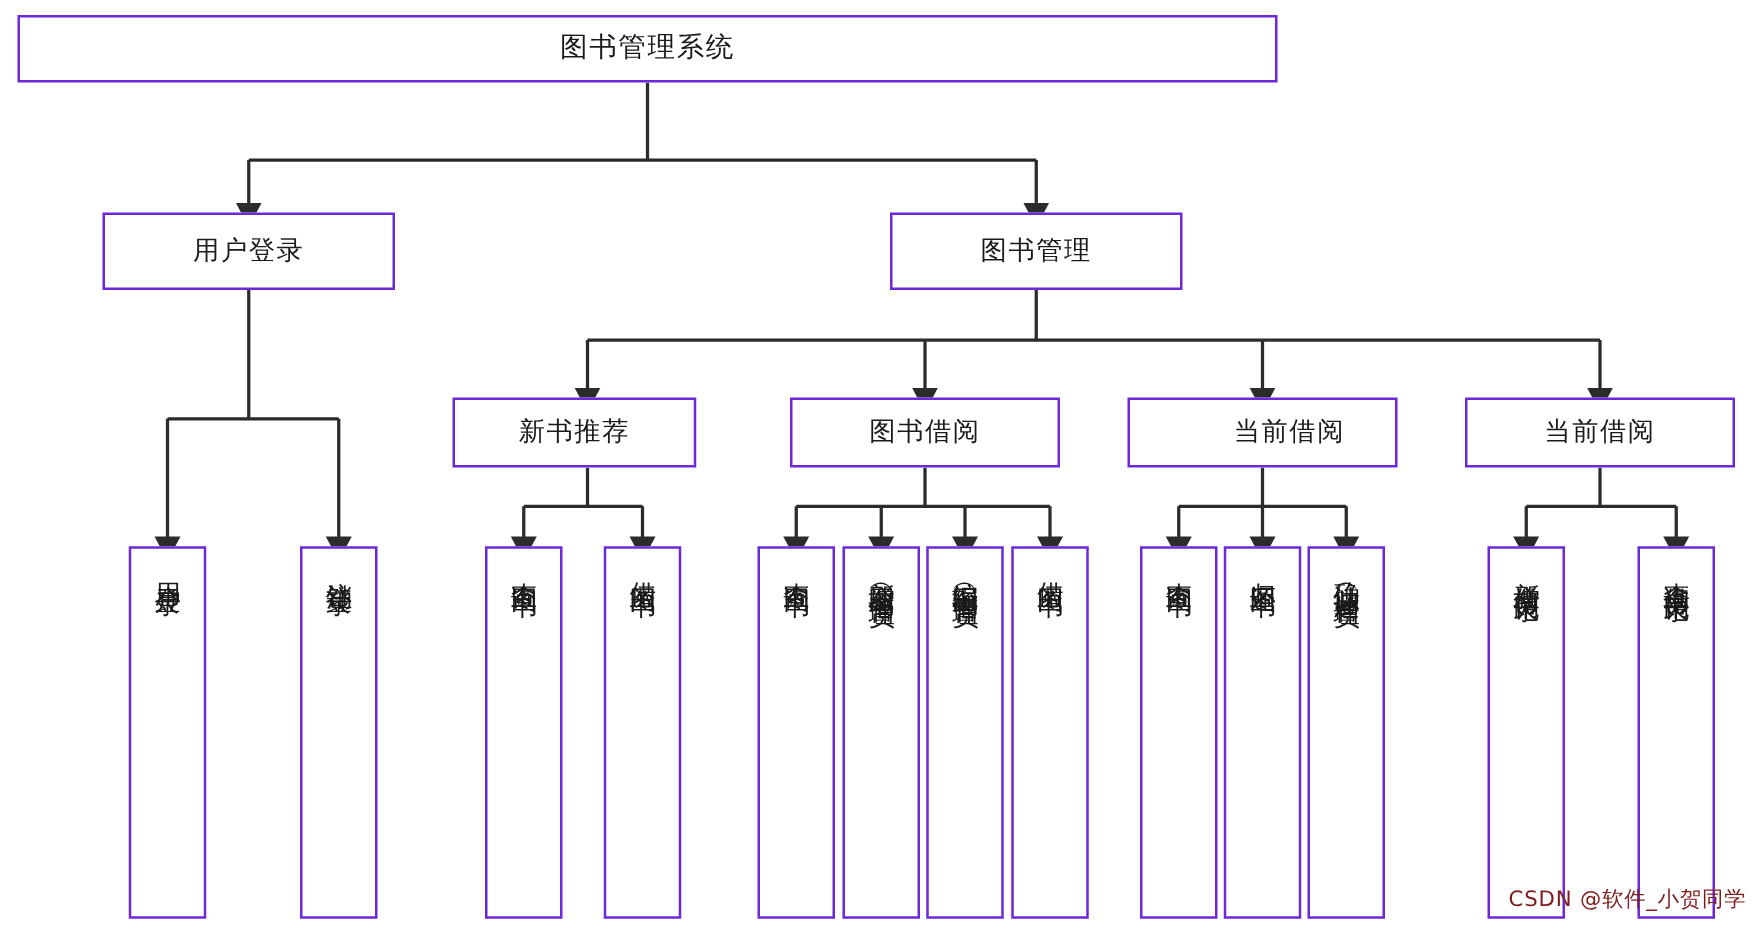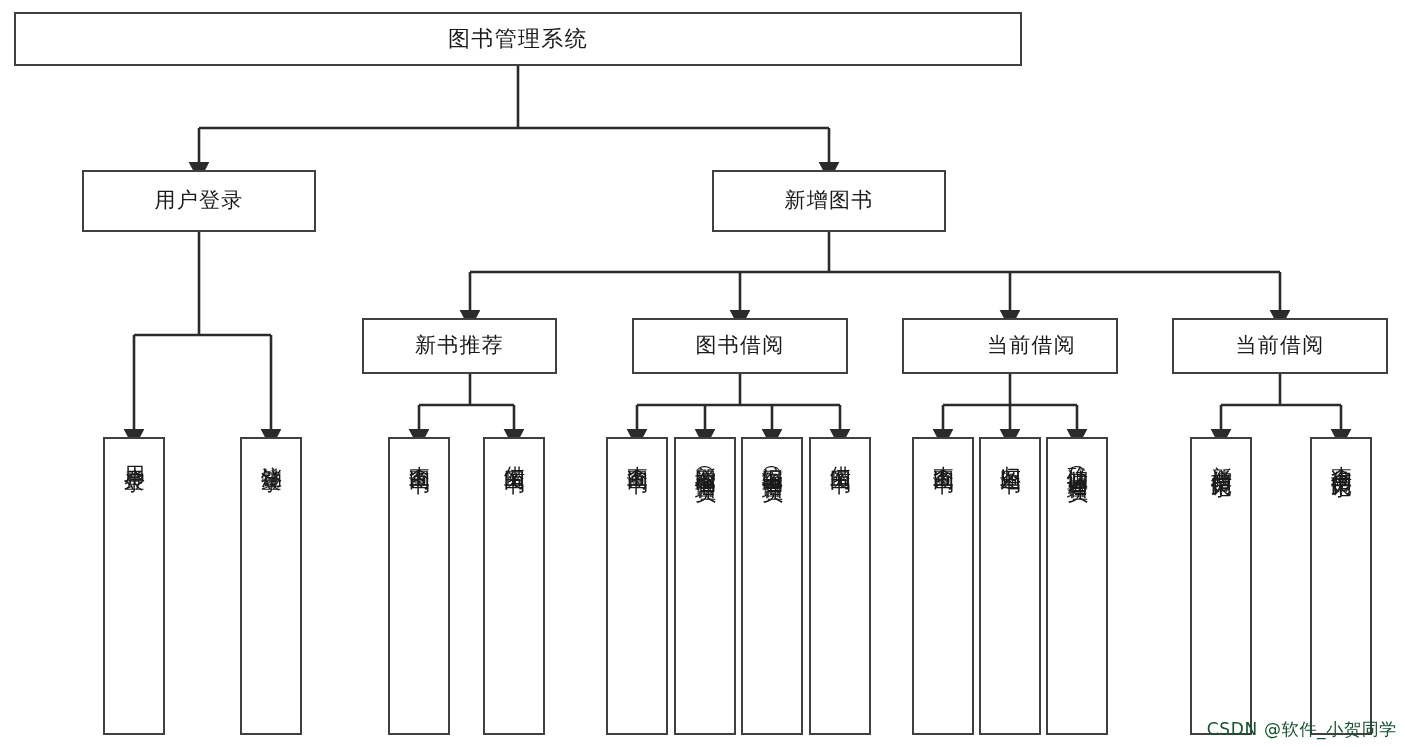--- a/index.html
+++ b/index.html
@@ -24,21 +24,21 @@
     left: 0;
     top: 0;
     width: 1405px;
     height: 747px;
     pointer-events: none;
   }
   .node {
     position: absolute;
     box-sizing: border-box;
     background: #ffffff;
-    border: 2px solid #404040;
+    border: 2px solid #6d28d9;
     display: flex;
     align-items: center;
     justify-content: center;
     color: #1a1a1a;
   }
   .node-label {
     display: block;
     text-align: center;
     letter-spacing: 0.06em;
     white-space: nowrap;
@@ -61,23 +61,23 @@
     writing-mode: vertical-rl;
     text-orientation: upright;
     font-size: 21px;
     line-height: 1.18;
     letter-spacing: 0.12em;
     white-space: nowrap;
   }
   #watermark {
     position: absolute;
     right: 8px;
-    bottom: 6px;
+    bottom: 16px;
     font-size: 17px;
-    color: #14532d;
+    color: #7f1d1d;
     letter-spacing: 0.04em;
     white-space: nowrap;
     user-select: none;
   }
 </style>
 </head>
 <body>
 
 <div id="diagram-root">
 
@@ -132,21 +132,21 @@
   </svg>
 
   <div class="node horizontal level-root" style="left:14px; top:12px; width:1008px; height:54px;">
     <span class="node-label">图书管理系统</span>
   </div>
 
   <div class="node horizontal level-1" style="left:82px; top:170px; width:234px; height:62px;">
     <span class="node-label">用户登录</span>
   </div>
   <div class="node horizontal level-1" style="left:712px; top:170px; width:234px; height:62px;">
-    <span class="node-label">新增图书</span>
+    <span class="node-label">图书管理</span>
   </div>
 
   <div class="node horizontal level-2" style="left:362px; top:318px; width:195px; height:56px;">
     <span class="node-label">新书推荐</span>
   </div>
   <div class="node horizontal level-2" style="left:632px; top:318px; width:216px; height:56px;">
     <span class="node-label">图书借阅</span>
   </div>
   <div class="node horizontal level-2" style="left:902px; top:318px; width:216px; height:56px;padding-left:43px;">
     <span class="node-label">当前借阅</span>

